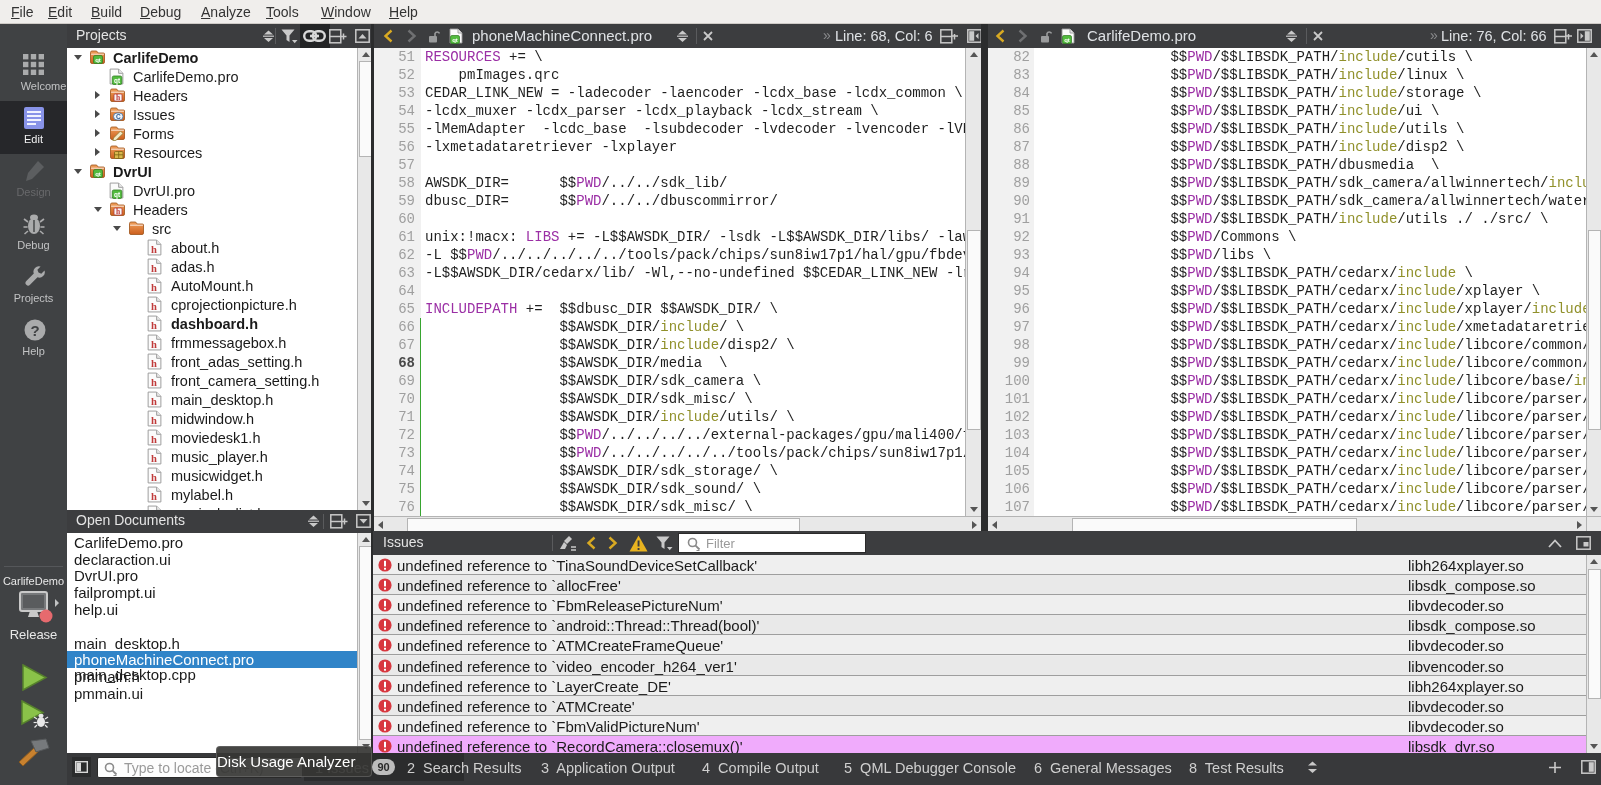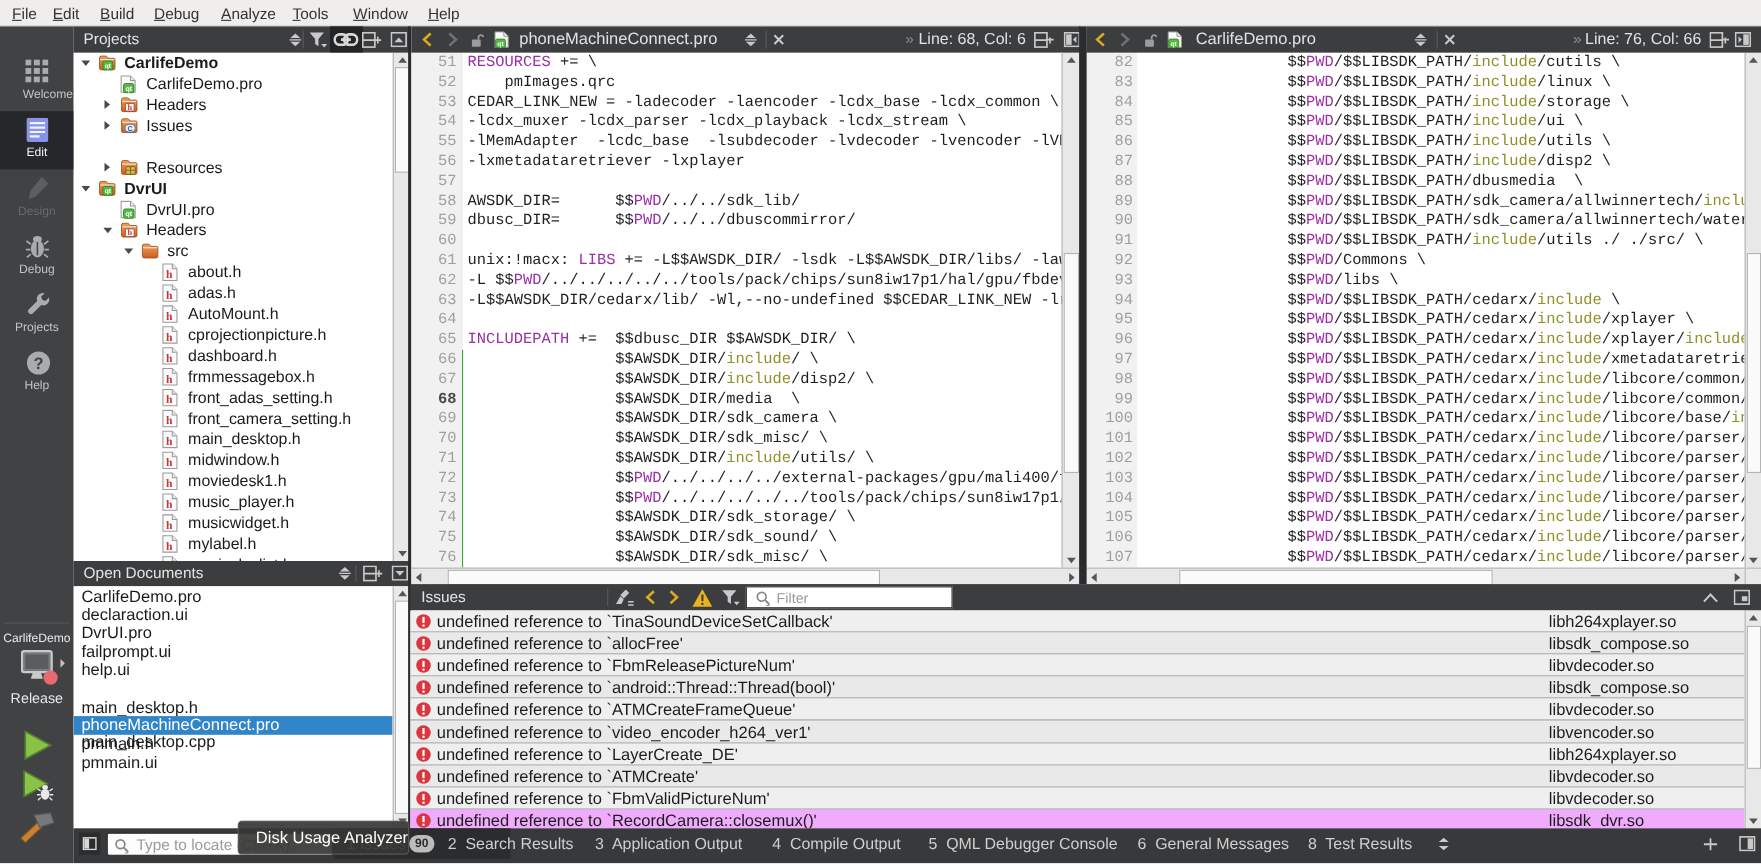--- a/index.html
+++ b/index.html
@@ -220,20 +220,28 @@
       </div>
       <div class="trow" style="left:0;top:57px;width:290px">
         <span class="arrR abs" style="left:28px;top:5px"></span>
         <span class="abs" style="left:42px;top:1px"><svg width="17" height="16" viewBox="0 0 16 16" style="flex:none">
             <use href="#folder"></use>
             <rect x="4" y="7" width="9.5" height="7" rx="3.5" fill="#eef4fb" stroke="#3a6ea8" stroke-width="0.8"></rect>
             <text x="8.8" y="12.8" font-family="Liberation Sans" font-size="6.5" font-weight="bold" text-anchor="middle" fill="#2c5c94">C</text>
           </svg></span>
         <span class="abs" style="left:66px;top:1.5px;">Issues</span>
       </div>
+      <div class="trow" style="left:0;top:76px;width:290px">
+        <span class="arrR abs" style="left:28px;top:5px"></span>
+        <span class="abs" style="left:42px;top:1px"><svg width="17" height="16" viewBox="0 0 16 16" style="flex:none">
+            <use href="#folder"></use>
+            <path d="M4 13 L11 6 L13.5 8.5 L6.5 15.3 L3.4 15.8 Z" fill="#f3e9c7" stroke="#8a7a30" stroke-width="0.8"></path>
+          </svg></span>
+        <span class="abs" style="left:66px;top:1.5px;">Forms</span>
+      </div>
       <div class="trow" style="left:0;top:95px;width:290px">
         <span class="arrR abs" style="left:28px;top:5px"></span>
         <span class="abs" style="left:42px;top:1px"><svg width="17" height="16" viewBox="0 0 16 16" style="flex:none">
             <use href="#folder"></use>
             <rect x="5" y="7.5" width="8.5" height="7" rx="1" fill="#d8b84c" stroke="#7a6214" stroke-width="0.8"></rect>
             <line x1="9.2" y1="7.5" x2="9.2" y2="14.5" stroke="#7a6214" stroke-width="0.8"></line>
             <line x1="5" y1="10.8" x2="13.5" y2="10.8" stroke="#7a6214" stroke-width="0.8"></line>
           </svg></span>
         <span class="abs" style="left:66px;top:1.5px;">Resources</span>
       </div>
@@ -294,21 +302,21 @@
             <use href="#doc"></use>
             <text x="6.5" y="13" font-family="Liberation Serif" font-size="10" font-weight="bold" text-anchor="middle" fill="#c03a3a">h</text>
           </svg></span>
         <span class="abs" style="left:104px;top:1.5px;">cprojectionpicture.h</span>
       </div>
       <div class="trow" style="left:0;top:266px;width:290px">
         <span class="abs" style="left:80px;top:1px"><svg width="15" height="17" viewBox="0 0 14 16" style="flex:none">
             <use href="#doc"></use>
             <text x="6.5" y="13" font-family="Liberation Serif" font-size="10" font-weight="bold" text-anchor="middle" fill="#c03a3a">h</text>
           </svg></span>
-        <span class="abs" style="left:104px;top:1.5px;">dashboard.h</span>
+        <span class="abs" style="left:104px;top:1.5px;font-weight:bold;">dashboard.h</span>
       </div>
       <div class="trow" style="left:0;top:285px;width:290px">
         <span class="abs" style="left:80px;top:1px"><svg width="15" height="17" viewBox="0 0 14 16" style="flex:none">
             <use href="#doc"></use>
             <text x="6.5" y="13" font-family="Liberation Serif" font-size="10" font-weight="bold" text-anchor="middle" fill="#c03a3a">h</text>
           </svg></span>
         <span class="abs" style="left:104px;top:1.5px;">frmmessagebox.h</span>
       </div>
       <div class="trow" style="left:0;top:304px;width:290px">
         <span class="abs" style="left:80px;top:1px"><svg width="15" height="17" viewBox="0 0 14 16" style="flex:none">
@@ -801,15 +809,15 @@
       </svg>
       <svg class="abs" style="left:1480px;top:8px" width="16" height="13" viewBox="0 0 16 13">
         <path d="M2 6.5 L14 6.5 M8 1 L8 12" stroke="#c9c9c9" stroke-width="1.6"></path>
       </svg>
       <svg class="abs" style="left:1514px;top:7px" width="15" height="14" viewBox="0 0 15 14">
         <rect x="0.8" y="0.8" width="13.4" height="12.4" fill="none" stroke="#c9c9c9" stroke-width="1.5"></rect>
         <rect x="7.8" y="2.2" width="5" height="9.6" fill="#c9c9c9"></rect>
       </svg>
     </div>
 
-<div class="abs" style="left:216px;top:746px;width:156px;height:31px;background:rgba(54,54,52,0.92);border:1px solid rgba(120,120,120,0.5);border-radius:4px;box-sizing:border-box;color:#fff;font-size:15px;text-align:right;line-height:29px">Disk Usage Analyzer</div>
+<div class="abs" style="left:216px;top:746px;width:156px;height:31px;background:rgba(54,54,52,0.92);border:1px solid rgba(120,120,120,0.5);border-radius:4px;box-sizing:border-box;color:#fff;font-size:15px;text-align:left;line-height:29px">Disk Usage Analyzer</div>
 
 </div>
 
 </body></html>

